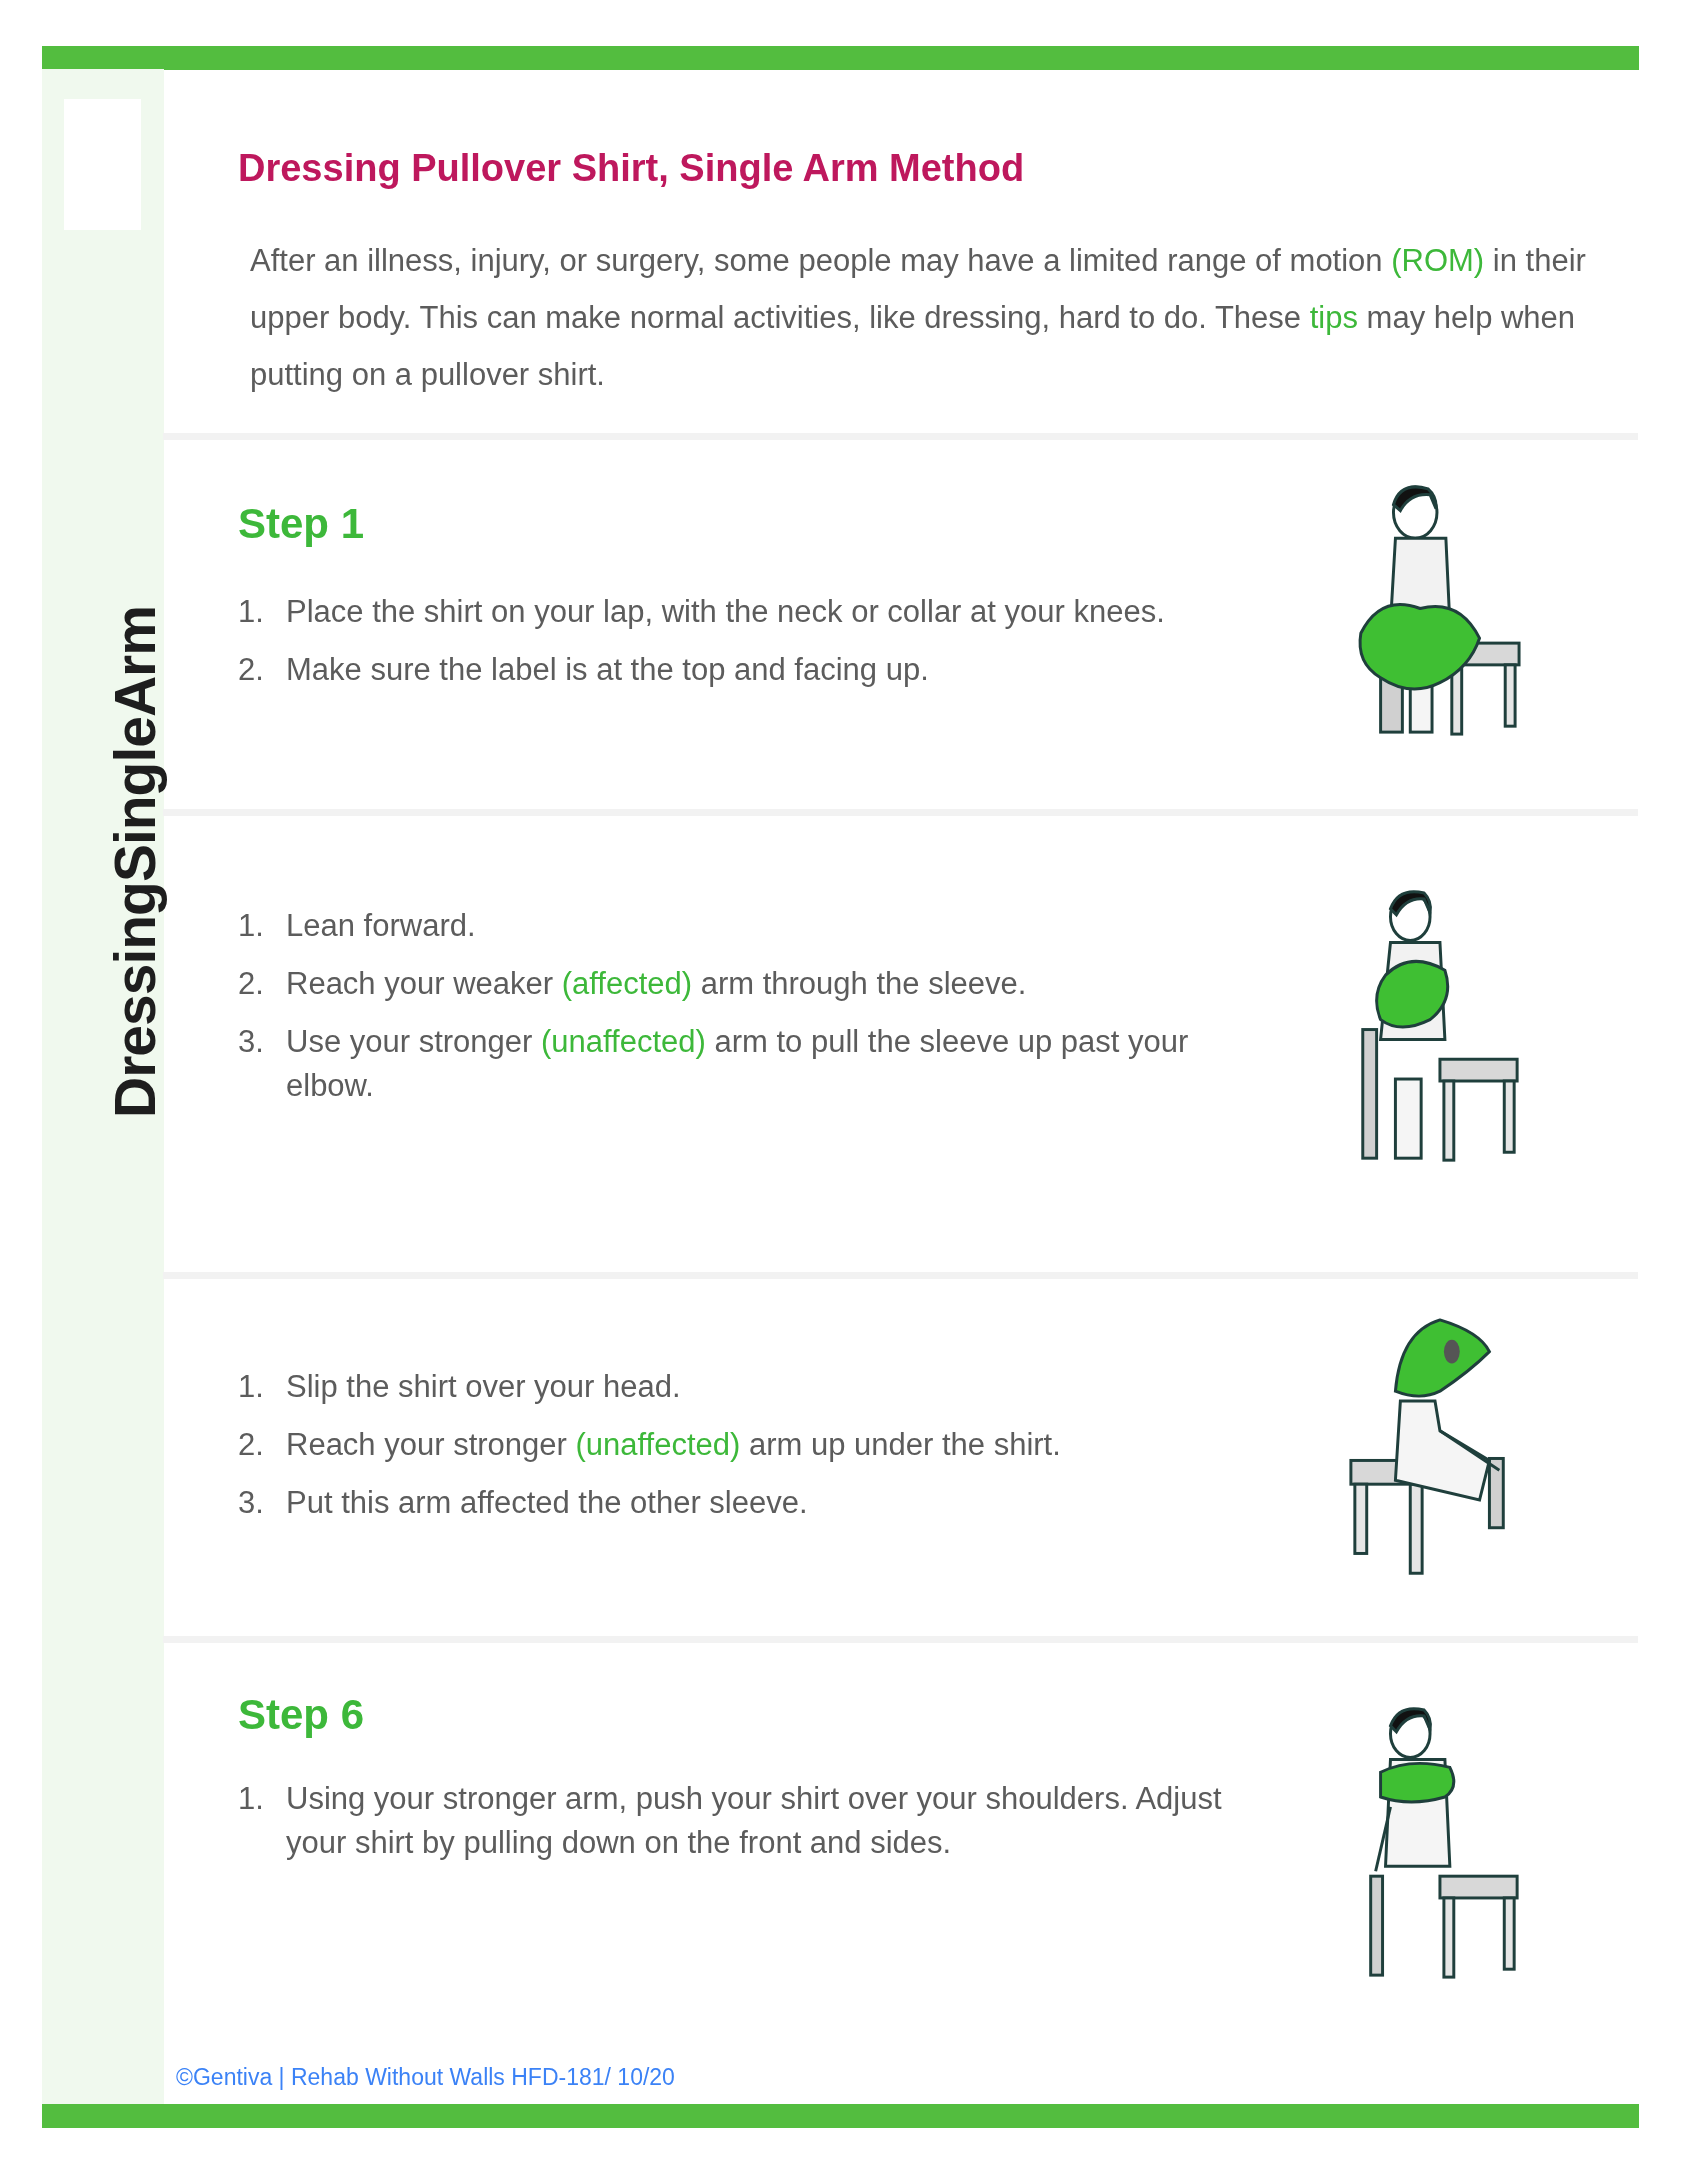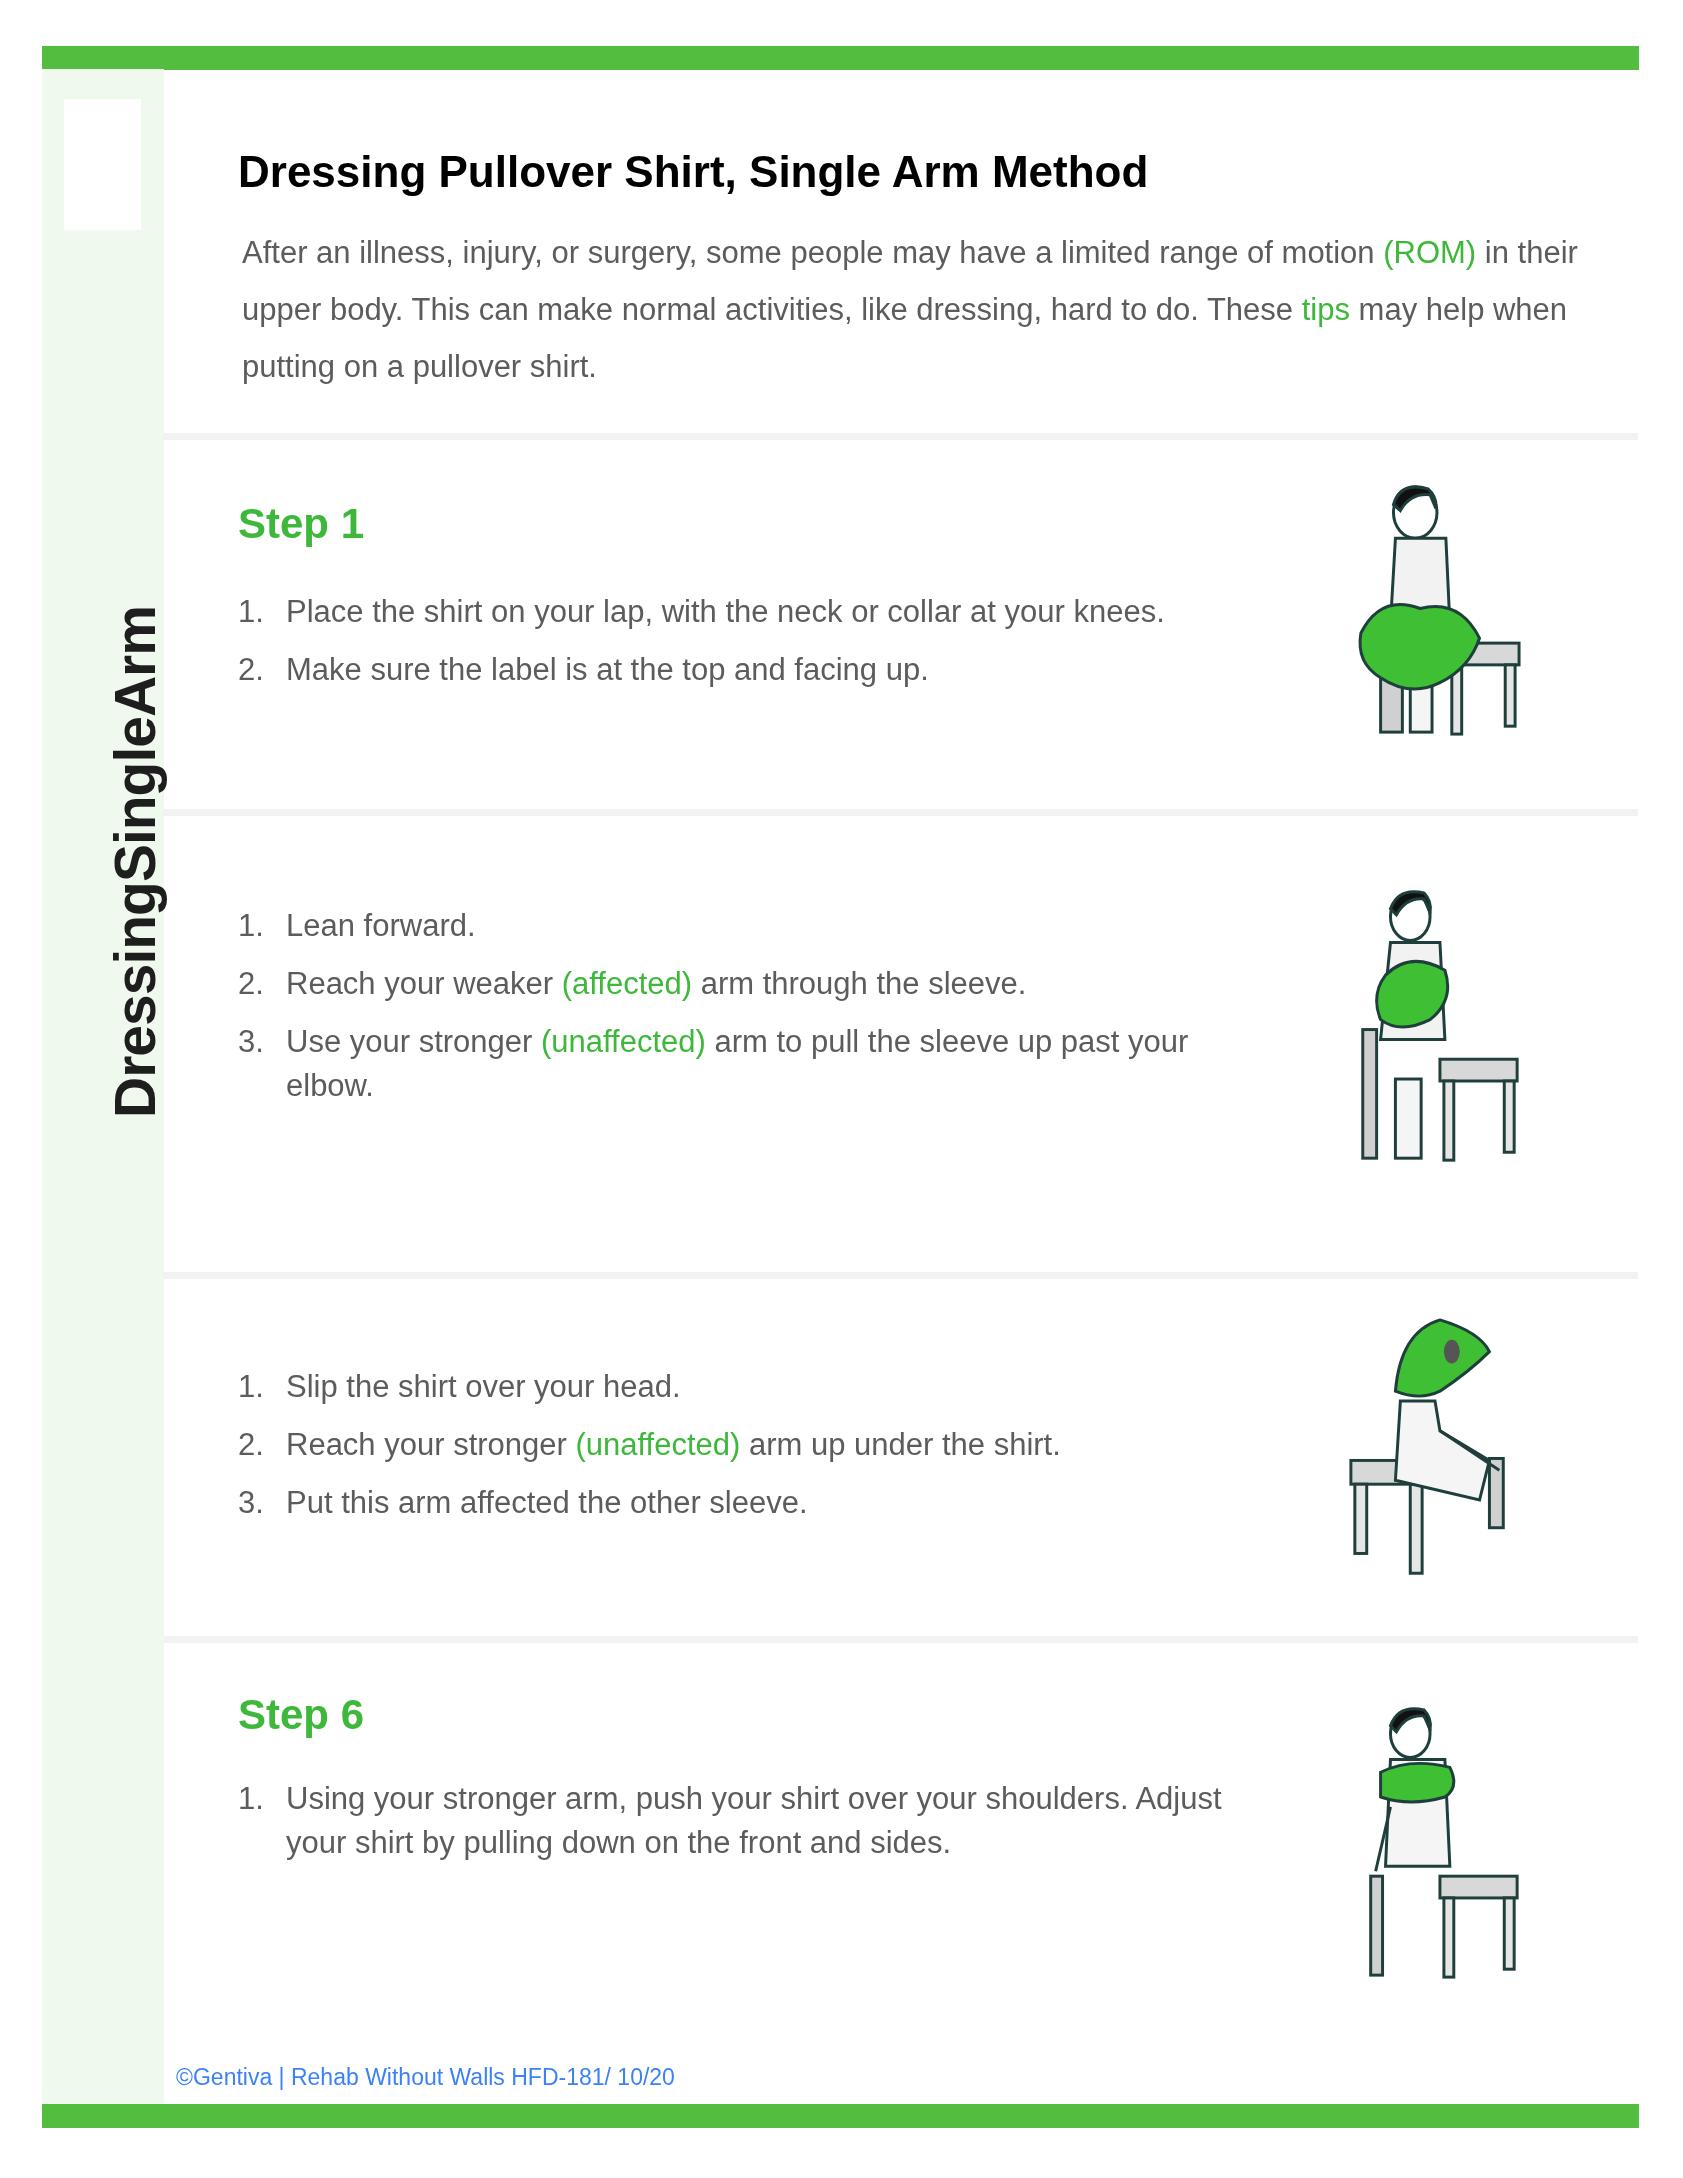--- a/index.html
+++ b/index.html
@@ -6,21 +6,21 @@
   body { width: 1683px; height: 2178px; position: relative; overflow: hidden;
          font-family: "DejaVu Sans", "Liberation Sans", sans-serif; color: #5a5a5a; }
   .bar { position: absolute; left: 42px; width: 1597px; height: 24px; background: var(--accent); }
   .bar.top { top: 46px; }
   .bar.bottom { top: 2104px; }
   .sidebar { position: absolute; left: 42px; top: 69px; width: 122px; height: 2035px; background: var(--sidebar-bg); }
   .sidebar .logo-box { position: absolute; left: 22px; top: 30px; width: 77px; height: 131px; background: #ffffff; }
   .sidebar .vtext { position: absolute; left: 60px; top: 1049px; transform-origin: 0 0; transform: rotate(-90deg);
          font-family: "Liberation Sans", sans-serif; font-weight: 700; font-size: 57px; color: #1e1e1e; white-space: nowrap; letter-spacing: -1px; }
   .content { position: absolute; left: 238px; top: 0; width: 1401px; }
-  .title { position: absolute; top: 147px; left: 0; font-family: "Liberation Sans", sans-serif; font-weight: 700; font-size: 44px; color: #000000; white-space: nowrap; }
+  .title { position: absolute; top: 147px; left: 0; font-family: "Liberation Sans", sans-serif; font-weight: 700; font-size: 38px; color: #be185d; white-space: nowrap; }
   .intro { position: absolute; top: 220px; left: 0; width: 1366px; font-family: "Liberation Sans", sans-serif; font-size: 31px; line-height: 57px; color: #5c5c5c; }
   .hl { color: var(--accent-text); }
   .divider { position: absolute; left: 163px; width: 1475px; height: 7px; background: #f2f2f2; }
   .step { position: absolute; left: 238px; width: 1089px; }
   .step h2 { margin: 0; font-family: "Liberation Sans", sans-serif; font-weight: 700; font-size: 42px; color: var(--accent-text); }
   .step ol { margin: 0; padding: 0; list-style: none; font-family: "Liberation Sans", sans-serif; font-size: 31px; line-height: 44px; color: #5c5c5c; }
   .step ol li { position: relative; padding-left: 48px; margin-bottom: 14px; }
   .step ol li .num { position: absolute; left: 0; top: 0; }
   .illus { position: absolute; left: 1341px; width: 188px; }
   .illus svg { display: block; }
@@ -31,21 +31,21 @@
 
 <div class="bar top"></div>
 
 <div class="sidebar">
   <div class="logo-box"></div>
   <div class="vtext">DressingSingleArm</div>
 </div>
 
 <div class="content">
   <div class="title">Dressing Pullover Shirt, Single Arm Method</div>
-  <p class="intro" style="margin:4px;"><span>After an illness, injury, or surgery, some people may have a limited range of motion </span><span class="hl">(ROM)</span><span> in their upper body.  This can make normal activities, like dressing, hard to do. These </span><span class="hl">tips</span><span> may help when putting on a pullover shirt.</span></p>
+  <p class="intro" style="margin:12px;"><span>After an illness, injury, or surgery, some people may have a limited range of motion </span><span class="hl">(ROM)</span><span> in their upper body.  This can make normal activities, like dressing, hard to do. These </span><span class="hl">tips</span><span> may help when putting on a pullover shirt.</span></p>
 </div>
 
 <div class="divider" style="top:433px;"></div>
 <div class="divider" style="top:809px;"></div>
 <div class="divider" style="top:1272px;"></div>
 <div class="divider" style="top:1636px;"></div>
 
 <section class="step" style="top:500px;">
   <h2>Step 1</h2>
   <ol style="margin-top:42px;">

